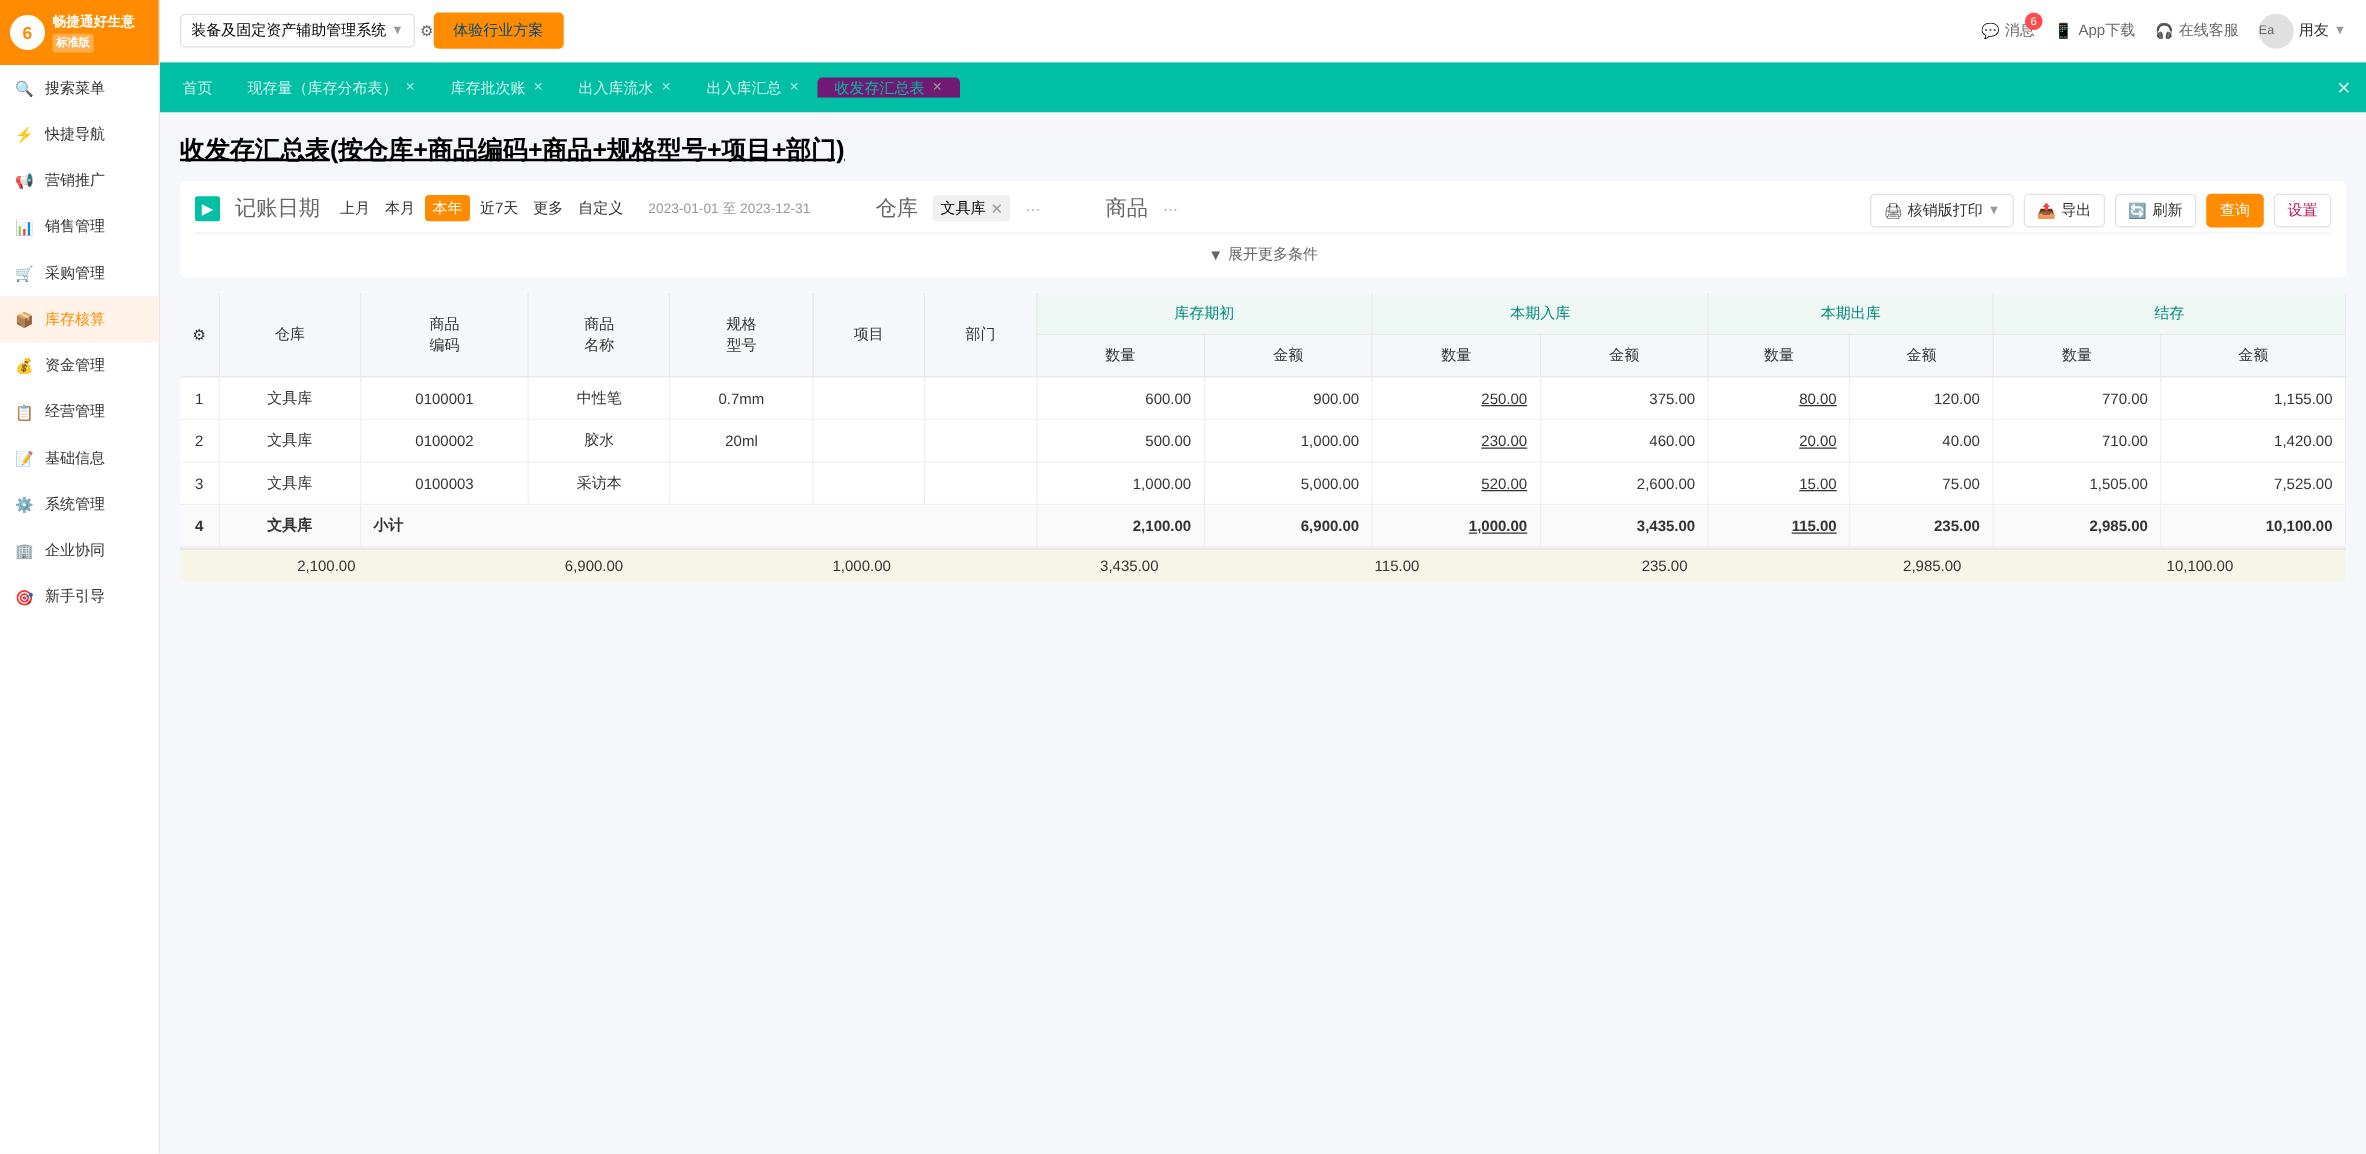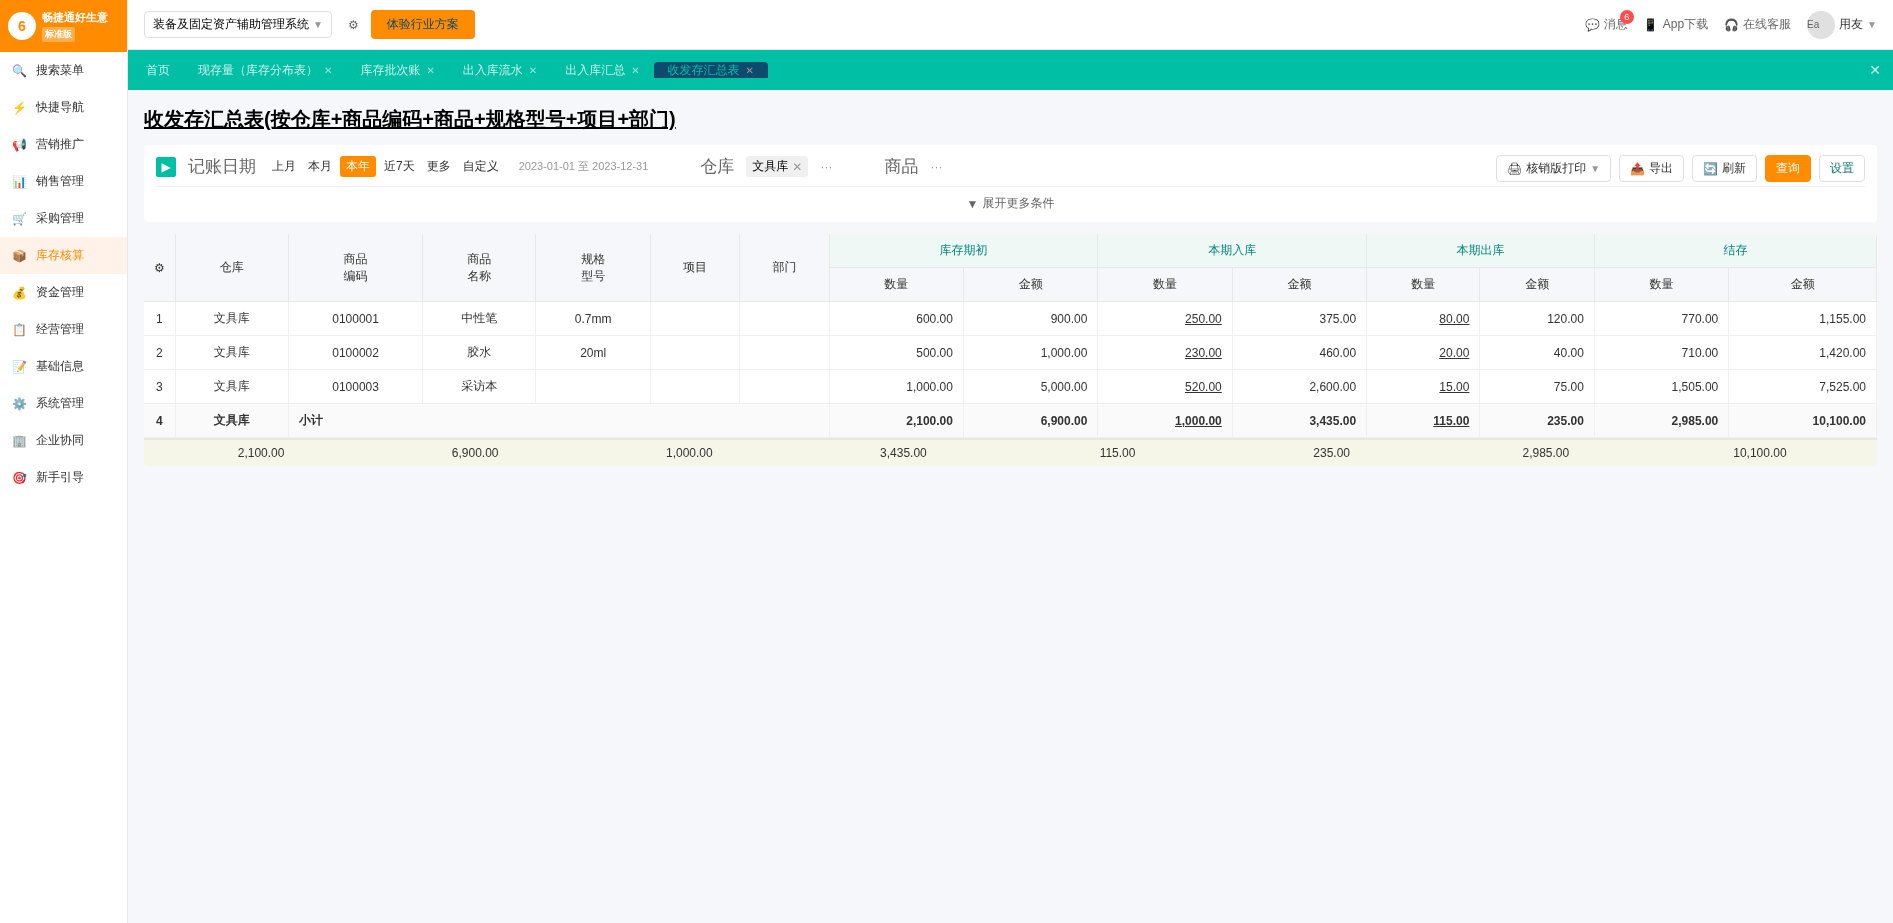--- a/index.html
+++ b/index.html
@@ -12,35 +12,35 @@
     .sidebar-tag { background: rgba(255,255,255,0.3); font-size: 9px; padding: 1px 3px; border-radius: 2px; margin-top: 2px; display: inline-block; }
     .sidebar-item { display: flex; align-items: center; gap: 8px; padding: 10px 12px; cursor: pointer; color: #333; font-size: 12px; transition: background 0.2s; }
     .sidebar-item.active { background: #fff2e8; color: #ff8c00; }
     .sidebar-item-icon { width: 16px; height: 16px; display: flex; align-items: center; justify-content: center; flex-shrink: 0; color: #999; }
     .sidebar-item.active .sidebar-item-icon { color: #ff8c00; }
 
     
     .main { flex: 1; display: flex; flex-direction: column; height: 100%; overflow: hidden; }
 
     
-    .topbar { height: 50px; background: #fff; border-bottom: 1px solid #e8e8e8; display: flex; align-items: center; padding: 0 16px; gap: 12px; }
+    .topbar { height: 50px; background: #fff; border-bottom: 1px solid #e8e8e8; display: flex; align-items: center; padding: 0 16px; }
     .topbar-system-select { display: flex; align-items: center; gap: 4px; border: 1px solid #e0e0e0; border-radius: 4px; padding: 4px 8px; cursor: pointer; background: #fff; }
     .topbar-trial-btn { background: #ff8c00; color: #0c4a6e; border: none; padding: 6px 16px; border-radius: 4px; cursor: pointer; font-size: 12px; }
     .topbar-settings { margin-left: 4px; cursor: pointer; color: #666; }
     .topbar-spacer { flex: 1; }
     .topbar-actions { display: flex; align-items: center; gap: 16px; }
     .topbar-action { display: flex; align-items: center; gap: 4px; cursor: pointer; color: #666; font-size: 12px; position: relative; }
     .topbar-badge { background: #ff4d4f; color: #fff; font-size: 9px; border-radius: 8px; padding: 0 4px; min-width: 14px; height: 14px; display: flex; align-items: center; justify-content: center; position: absolute; top: -6px; right: -6px; }
     .topbar-user { display: flex; align-items: center; gap: 4px; cursor: pointer; color: #333; }
     .user-avatar { width: 28px; height: 28px; background: #e0e0e0; border-radius: 50%; display: flex; align-items: center; font-size: 11px; color: #666; }
 
     
     .tabbar { background: #00bfa5; display: flex; align-items: center; height: 40px; padding: 12px 4px; }
     .tab { display: flex; align-items: center; gap: 6px; padding: 0 14px; height: 100%; cursor: pointer; color: rgba(255,255,255,0.8); font-size: 12px; white-space: nowrap; }
-    .tab.active { background: #0c4a6e; color: #00bfa5; border-radius: 4px 4px 0 0; }
+    .tab.active { background: #701a75; color: #00bfa5; border-radius: 4px 4px 0 0; }
     .tab-close { font-size: 10px; color: rgba(255,255,255,0.6); cursor: pointer; }
     .tab.active .tab-close { color: #999; }
     .tabbar-spacer { flex: 1; }
     .tabbar-close { color: rgba(255,255,255,0.8); cursor: pointer; padding: 0 8px; font-size: 14px; }
 
     
     .content { flex: 1; overflow-y: auto; background: #f5f7fa; }
     .page-container { padding: 16px; }
 
     
@@ -58,21 +58,21 @@
     .warehouse-tag { display: flex; align-items: center; gap: 4px; background: #f0f0f0; border-radius: 3px; padding: 2px 6px; font-size: 12px; }
     .warehouse-tag-close { cursor: pointer; color: #999; }
     .filter-dots { color: #999; cursor: pointer; }
     .expand-btn { display: flex; align-items: center; gap: 4px; cursor: pointer; color: #666; font-size: 12px; border: none; background: none; }
     .expand-row { display: flex; justify-content: center; border-top: 1px solid #f0f0f0; padding-top: 8px; }
 
     
     .page-actions { display: flex; align-items: center; gap: 8px; position: absolute; right: 12px; top: 10px; }
     .action-btn { display: flex; align-items: center; gap: 4px; border: 1px solid #e0e0e0; background: #fff; border-radius: 4px; padding: 4px 10px; cursor: pointer; font-size: 12px; color: #333; }
     .action-btn-primary { background: #ff8c00; color: #fff; border: 1px solid #ff8c00; }
-    .action-btn-settings { background: #fff; color: #0f766e; border: 1px solid #e0e0e0; }
+    .action-btn-settings { background: #fff; color: #be185d; border: 1px solid #e0e0e0; }
 
     
     .table-container { background: #fff; border-radius: 4px; overflow: hidden; }
     table { width: 100%; border-collapse: collapse; font-size: 12px; }
     thead tr { background: #f5f7fa; }
     th { padding: 8px 10px; text-align: center; color: #333; font-weight: 500; border-bottom: 1px solid #e8e8e8; border-right: 1px solid #e8e8e8; white-space: nowrap; }
     td { padding: 8px 10px; text-align: center; color: #333; border-bottom: 1px solid #f0f0f0; border-right: 1px solid #f0f0f0; white-space: nowrap; }
     .subtotal-row td { font-weight: bold; background: #fafafa; }
     .settings-icon-cell { width: 30px; }
     .underline { text-decoration: underline; cursor: pointer; }

